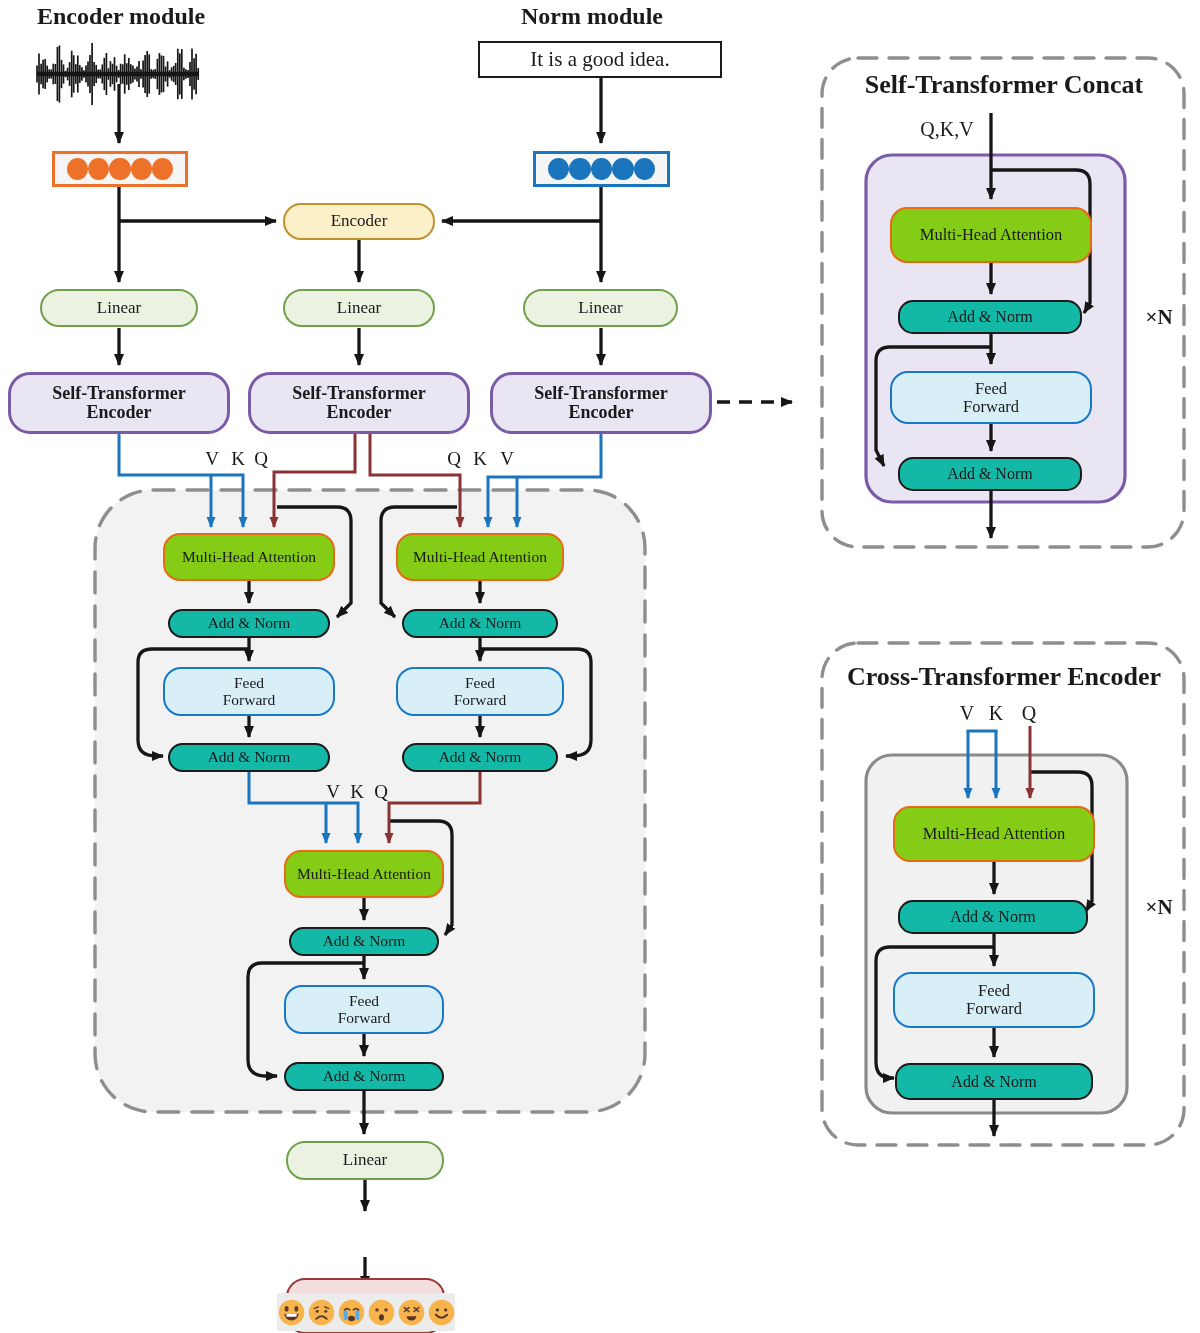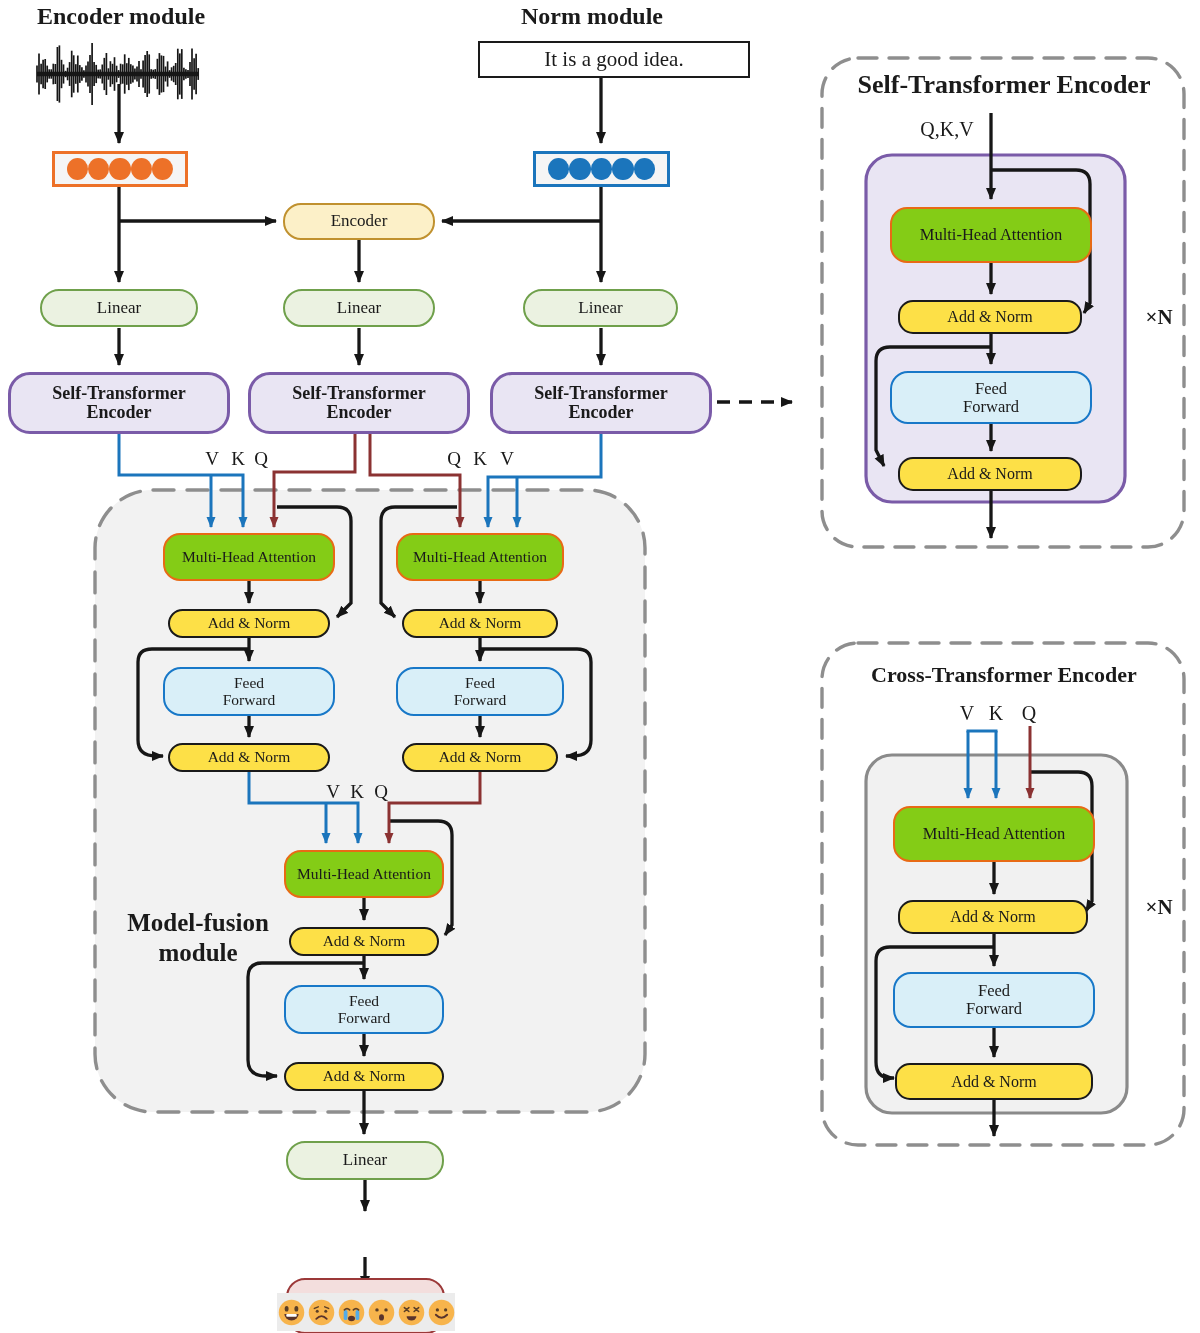--- a/index.html
+++ b/index.html
@@ -5,21 +5,21 @@
   html,body{margin:0;padding:0;background:#ffffff;}
   #canvas{position:relative;width:1200px;height:1333px;background:#ffffff;overflow:hidden;
           font-family:"Liberation Serif","DejaVu Serif",serif;color:#1a1a1a;}
   #wires{position:absolute;left:0;top:0;z-index:1;}
   .pill{position:absolute;z-index:2;display:flex;flex-direction:column;align-items:center;justify-content:center;
         box-sizing:border-box;border-radius:17px;font-size:17px;text-align:center;line-height:1.08;background:#fff;}
   .orange{background:#84cc16;border:2.6px solid #E86A15;}
   .green {background:#EBF2E1;border:2.6px solid #6FA04B;border-radius:19px;}
   .purple{background:#E9E5F3;border:3px solid #7A5BA8;border-radius:22px;font-weight:bold;font-size:18px;}
   .yellow{background:#FCF0C8;border:2.6px solid #C0912F;border-radius:18px;}
-  .gray  {background:#fde047;border:2.4px solid #1A1A1A;border-radius:15px;font-size:15.5px;}
+  .gray  {background:#14b8a6;border:2.4px solid #1A1A1A;border-radius:15px;font-size:15.5px;}
   .blue  {background:#D9EFF8;border:2.6px solid #1878C8;border-radius:18px;}
   .redbx {background:#F3DEDD;border:2.6px solid #9B3838;border-radius:19px;}
   .sm    {font-size:15.5px;}
   .hdr{position:absolute;z-index:2;font-weight:bold;font-size:24px;text-align:center;line-height:1.18;}
   .lbl{position:absolute;z-index:2;font-size:19px;width:18px;text-align:center;}
   .sentence{position:absolute;z-index:2;display:flex;align-items:center;justify-content:center;
             background:#fff;border:2.2px solid #1a1a1a;font-size:21px;box-sizing:border-box;}
   .dotbox{position:absolute;z-index:2;display:flex;align-items:center;justify-content:space-between;
           padding:0 12px;background:#F5F5F5;box-sizing:border-box;}
   .dot{width:22px;height:22px;border-radius:50%;}
@@ -206,21 +206,21 @@
         <line x1="153.0" y1="42.1" x2="153.0" y2="49.9"></line>
         <line x1="155.0" y1="34.1" x2="155.0" y2="57.9"></line>
         <line x1="157.0" y1="20.5" x2="157.0" y2="71.5"></line>
         <line x1="159.1" y1="30.3" x2="159.1" y2="61.7"></line>
         <line x1="161.1" y1="25.8" x2="161.1" y2="66.2"></line>
         <line x1="163.2" y1="40.1" x2="163.2" y2="51.9"></line>
         <line x1="2" y1="46" x2="163" y2="46" stroke-width="4.5"></line>
       </svg>
   </div>
 
-  <div class="sentence" style="left:478px;top:41px;width:272px;height:37px;">It is a good idea.</div>
+  <div class="sentence" style="left:478px;top:41px;width:244px;height:37px;">It is a good idea.</div>
 
   <div class="dotbox orange-b" style="left:52px;top:151px;width:136px;height:36px;">
     <span class="dot"></span>
       <span class="dot"></span>
       <span class="dot"></span>
       <span class="dot"></span>
       <span class="dot"></span>
   </div>
   <div class="dotbox blue-b" style="left:533px;top:151px;width:137px;height:36px;">
     <span class="dot"></span>
@@ -268,24 +268,20 @@
     <span>Feed</span>
     <span>Forward</span>
   </div>
   <div class="pill gray" style="left:168px;top:743px;width:162px;height:29px;">Add &amp; Norm</div>
   <div class="pill gray" style="left:402px;top:743px;width:156px;height:29px;">Add &amp; Norm</div>
 
   <div class="lbl" style="left:324px;top:781px;">V</div>
   <div class="lbl" style="left:348px;top:781px;">K</div>
   <div class="lbl" style="left:372px;top:781px;">Q</div>
 
-  <div class="hdr" style="left:98px;top:908px;width:200px;font-size:25px;">
-    <span style="display:block">Model-fusion</span>
-    <span style="display:block">module</span>
-  </div>
 
   <div class="pill orange sm" style="left:284px;top:850px;width:160px;height:48px;">Multi-Head Attention</div>
   <div class="pill gray" style="left:289px;top:927px;width:150px;height:29px;">Add &amp; Norm</div>
   <div class="pill blue sm" style="left:284px;top:985px;width:160px;height:49px;">
     <span>Feed</span>
     <span>Forward</span>
   </div>
   <div class="pill gray" style="left:284px;top:1062px;width:160px;height:29px;">Add &amp; Norm</div>
 
   <div class="pill green" style="left:286px;top:1141px;width:158px;height:39px;">Linear</div>
@@ -337,32 +333,32 @@
     <span class="emoji">
       <svg viewBox="0 0 36 36">
           <circle cx="18" cy="18" r="17" fill="#F7B44C"></circle>
           <circle cx="12.5" cy="14.5" r="2.2" fill="#5B3F26"></circle>
           <circle cx="23.5" cy="14.5" r="2.2" fill="#5B3F26"></circle>
           <path d="M10.5,21 q7.5,8 15,0" stroke="#5A342B" stroke-width="2.6" fill="none" stroke-linecap="round"></path>
         </svg>
     </span>
   </div>
 
-  <div class="hdr" style="left:825px;top:70px;width:358px;font-size:26px;">Self-Transformer Encoder</div>
+  <div class="hdr" style="left:825px;top:70px;width:358px;font-size:26px;">Self-Transformer Concat</div>
   <div class="lbl" style="left:916px;top:118px;width:62px;font-size:20px;">Q,K,V</div>
   <div class="pill orange" style="left:890px;top:207px;width:202px;height:56px;font-size:16.5px;">Multi-Head Attention</div>
   <div class="pill gray" style="left:898px;top:300px;width:184px;height:34px;font-size:16px;">Add &amp; Norm</div>
   <div class="pill blue" style="left:890px;top:371px;width:202px;height:53px;font-size:16.5px;">
     <span>Feed</span>
     <span>Forward</span>
   </div>
   <div class="pill gray" style="left:898px;top:457px;width:184px;height:34px;font-size:16px;">Add &amp; Norm</div>
   <div class="lbl xn" style="left:1136px;top:305px;">×N</div>
 
-  <div class="hdr" style="left:825px;top:662px;width:358px;font-size:22px;">Cross-Transformer Encoder</div>
+  <div class="hdr" style="left:825px;top:662px;width:358px;font-size:26px;">Cross-Transformer Encoder</div>
   <div class="lbl" style="left:958px;top:702px;font-size:20px;">V</div>
   <div class="lbl" style="left:987px;top:702px;font-size:20px;">K</div>
   <div class="lbl" style="left:1020px;top:702px;font-size:20px;">Q</div>
   <div class="pill orange" style="left:893px;top:806px;width:202px;height:56px;font-size:16.5px;">Multi-Head Attention</div>
   <div class="pill gray" style="left:898px;top:900px;width:190px;height:34px;font-size:16px;">Add &amp; Norm</div>
   <div class="pill blue" style="left:893px;top:972px;width:202px;height:56px;font-size:16.5px;">
     <span>Feed</span>
     <span>Forward</span>
   </div>
   <div class="pill gray" style="left:895px;top:1063px;width:198px;height:37px;font-size:16px;">Add &amp; Norm</div>

